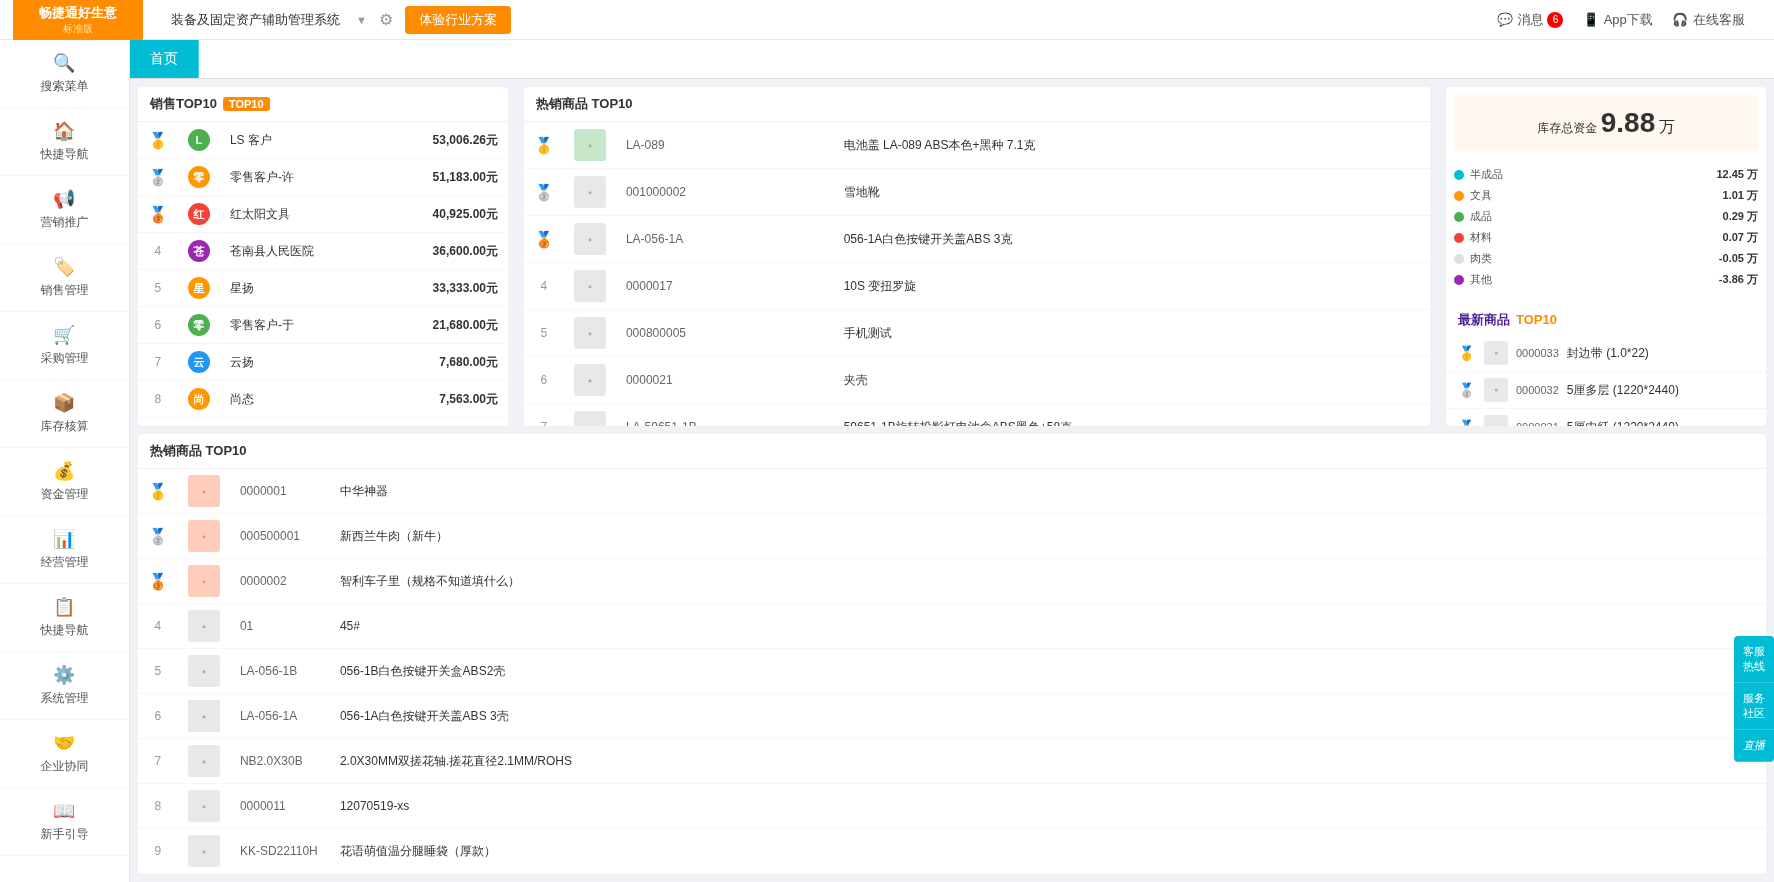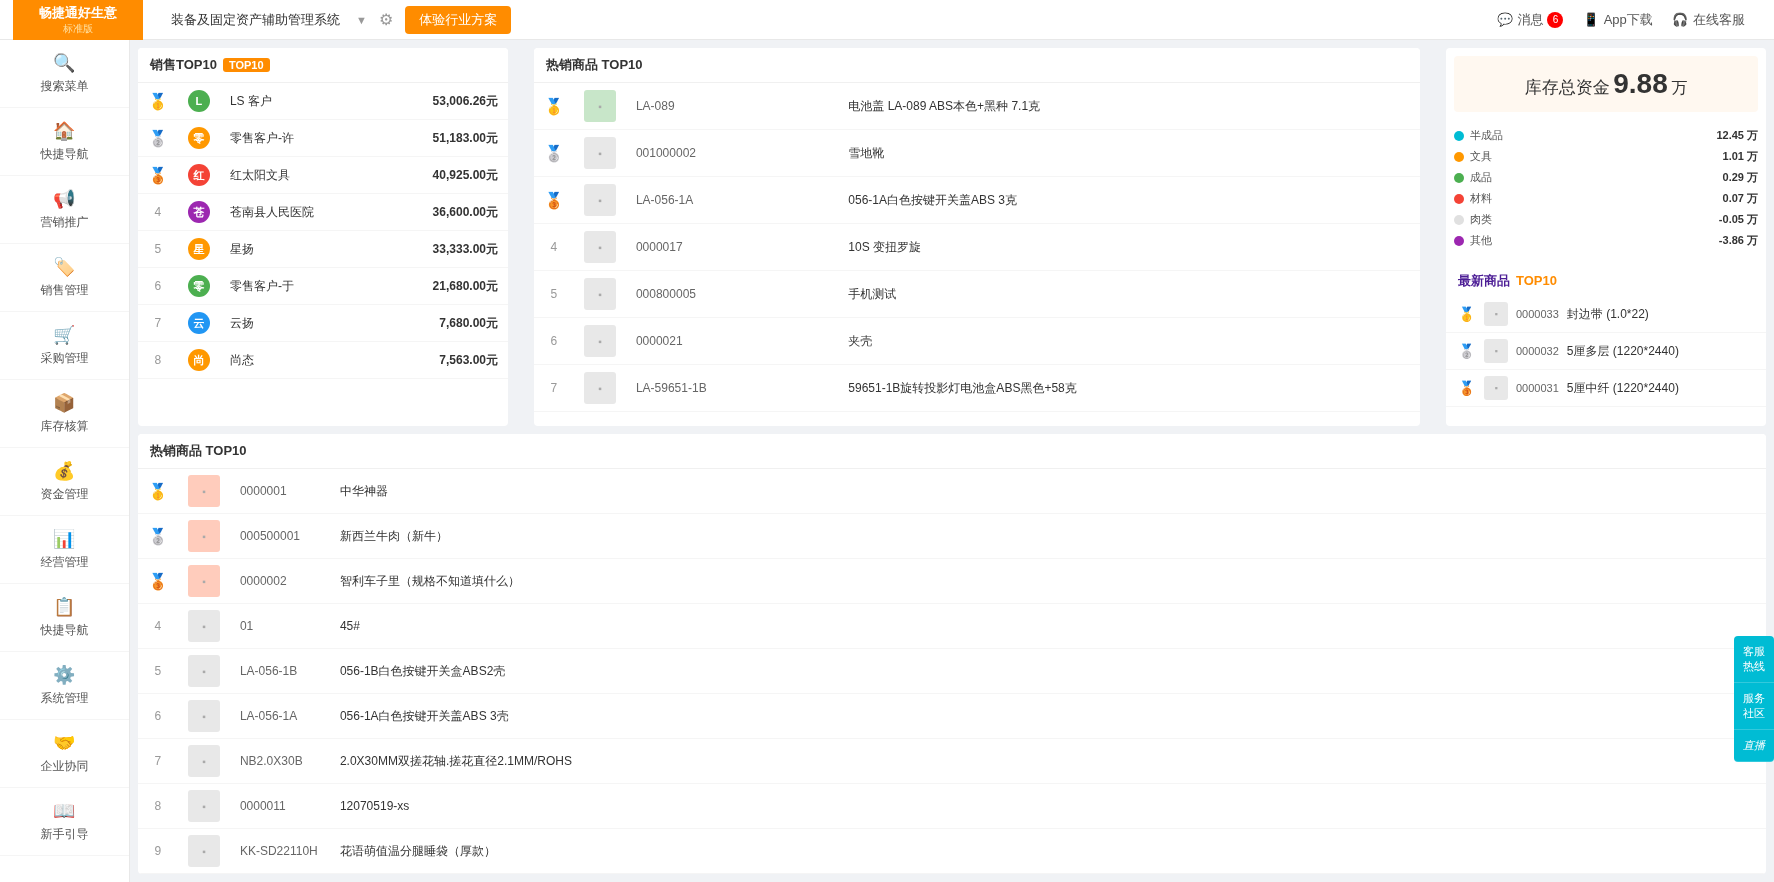--- a/index.html
+++ b/index.html
@@ -130,21 +130,21 @@
       overflow: hidden;
       display: flex;
       flex-direction: column;
       background: #f0f2f5;
       padding: 0;
     }
 
     
     .three-col {
       display: flex;
-      gap: 26px;
+      gap: 16px;
       padding: 8px;
       flex: 1;
       overflow: hidden;
     }
 
     .col-left, .col-mid, .col-right {
       background: #fff;
       border-radius: 4px;
       overflow: hidden;
       display: flex;
@@ -194,21 +194,21 @@
     .amount { font-weight: bold; color: #333; text-align: right; }
 
     
     .inventory-total {
       text-align: center;
       padding: 12px;
       background: #fff8f0;
       margin: 8px;
       border-radius: 4px;
     }
-    .inventory-total .label { font-size: 17px; color: #333; }
+    .inventory-total .label { font-size: 12px; color: #333; }
     .inventory-total .value { font-size: 28px; font-weight: bold; color: #333; }
     .inventory-total .unit { font-size: 16px; color: #333; }
 
     
     .donut-section { display: flex; align-items: center; padding: 8px; gap: 12px; }
     .donut-container { position: relative; width: 120px; height: 120px; flex-shrink: 0; }
     .donut-label-center { position: absolute; top: 50%; left: 50%; transform: translate(-50%, -50%); font-size: 10px; color: #999; text-align: center; }
     .legend-list { flex: 1; }
     .legend-item { display: flex; align-items: center; gap: 6px; margin-bottom: 6px; font-size: 11px; }
     .legend-dot { width: 10px; height: 10px; border-radius: 50%; flex-shrink: 0; }
@@ -353,20 +353,23 @@
       <span>企业协同</span>
     </div>
     <div class="sidebar-item">
       <span class="sidebar-icon">📖</span>
       <span>新手引导</span>
     </div>
   </div>
 
   <div class="content-area">
 
+    <div class="page-tab">
+      <div class="tab-item">首页</div>
+    </div>
 
     <div class="page-content">
 
       <div class="three-col" style="height:430px; flex-shrink:0;">
 
         <div class="col-left">
           <div class="section-header">
             <span class="section-title">
               销售TOP10
               <span class="top10-badge">TOP10</span>

